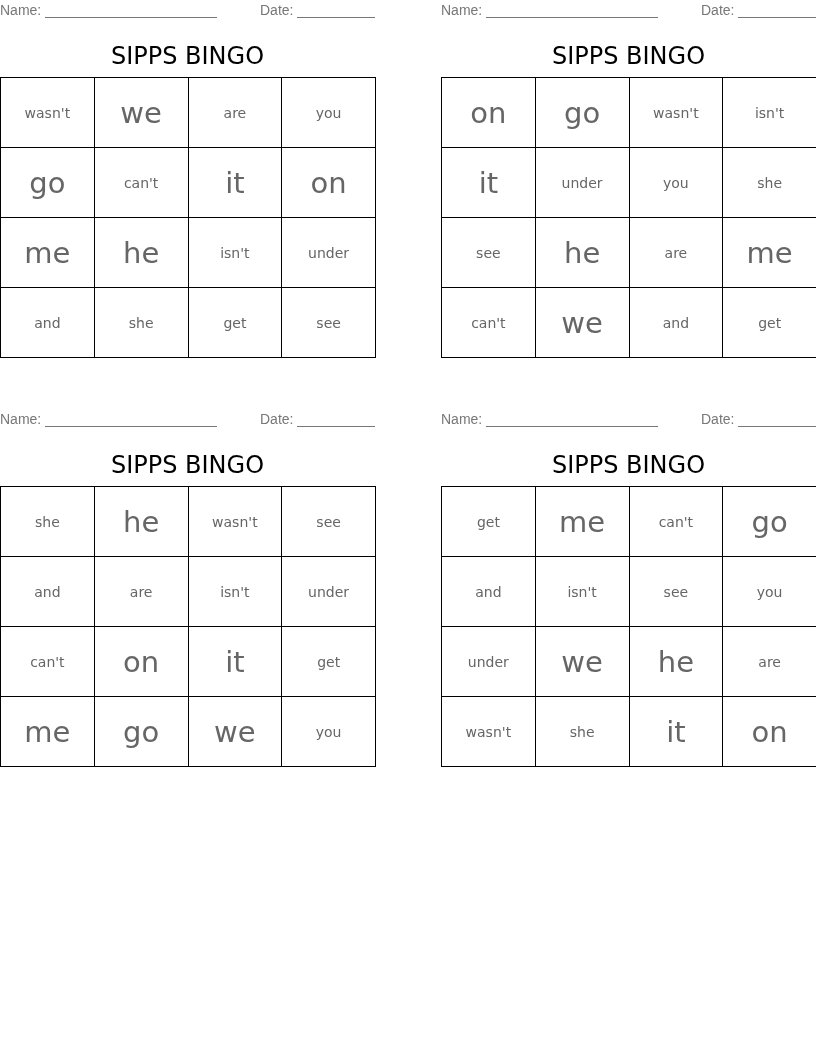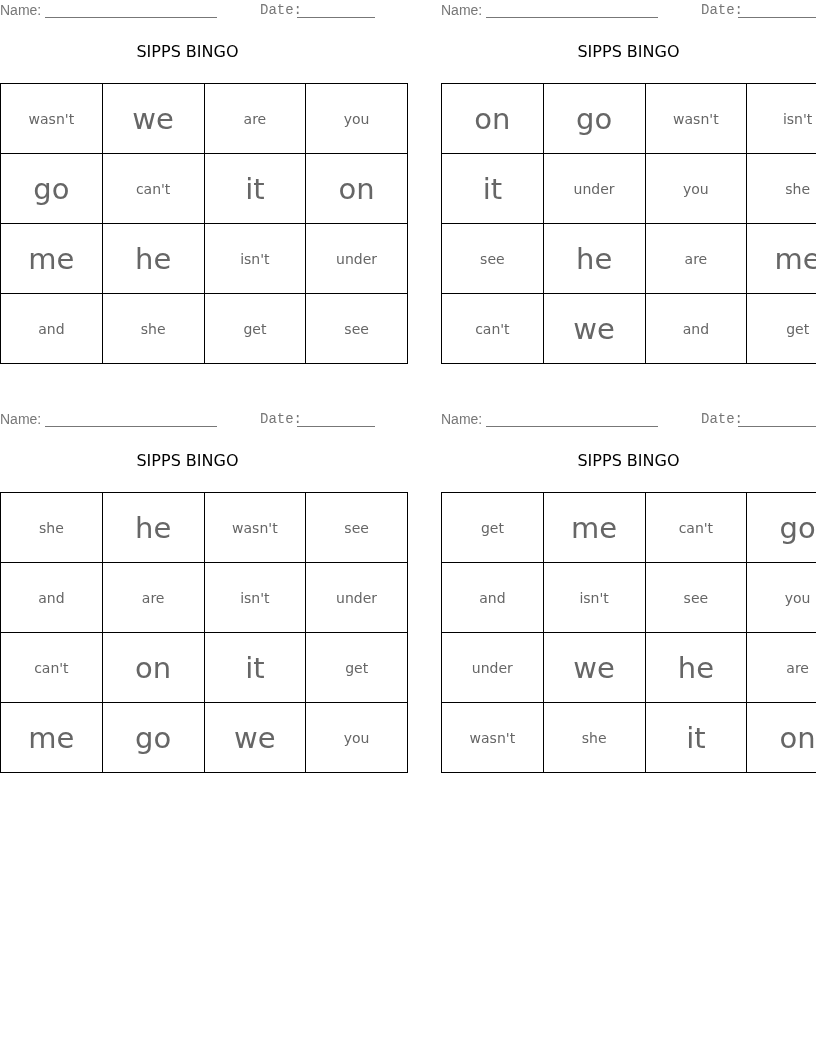--- a/index.html
+++ b/index.html
@@ -1,24 +1,24 @@
 <!DOCTYPE html>
 <html><head>
 <meta charset="utf-8">
 <style>
   html, body { margin:0; padding:0; background:#ffffff; }
   body { width:816px; height:1056px; position:relative; overflow:hidden; font-family:"DejaVu Sans", sans-serif; }
   .card { position:absolute; width:375px; height:363px; }
   .hdr { position:absolute; top:2px; left:0; width:375px; height:18px; font-family:"Liberation Sans", sans-serif; font-size:14px; color:#777777;text-align:right; }
   .hdr .name-label { position:absolute; left:0; top:0; }
   .hdr .name-line { position:absolute; left:45px; top:15px; width:172px; border-bottom:1px solid #777777; }
-  .hdr .date-label { position:absolute; left:260px; top:0;font-family:Liberation Mono, monospace; }
+  .hdr .date-label { position:absolute; left:260px; top:0; }
   .hdr .date-line { position:absolute; left:297px; top:15px; width:78px; border-bottom:1px solid #777777; }
-  .title { position:absolute; top:42px; left:0; width:375px; text-align:center; font-family:"DejaVu Sans", sans-serif; font-size:16px; color:#000000; letter-spacing:0px; }
-  table.grid { position:absolute; top:83px; left:0; width:408px; height:280px; border-collapse:collapse; table-layout:fixed;padding-left:44px; }
+  .title { position:absolute; top:42px; left:0; width:375px; text-align:center; font-family:"DejaVu Sans", sans-serif; font-size:24px; color:#000000; letter-spacing:0px; }
+  table.grid { position:absolute; top:77px; left:0; width:376px; height:280px; border-collapse:collapse; table-layout:fixed;padding-left:44px; }
   table.grid td { border:1.3px solid #000; text-align:center; vertical-align:middle; height:69px; color:#666666; font-family:"DejaVu Sans", sans-serif; padding:0; }
   td.s { font-size:14px; }
   td.l { font-size:29px; }
 </style>
 </head>
 <body>
 
 <div id="cards-root">
     <div class="card" style="left: 0px; top: 0px;">
     <div class="hdr">

